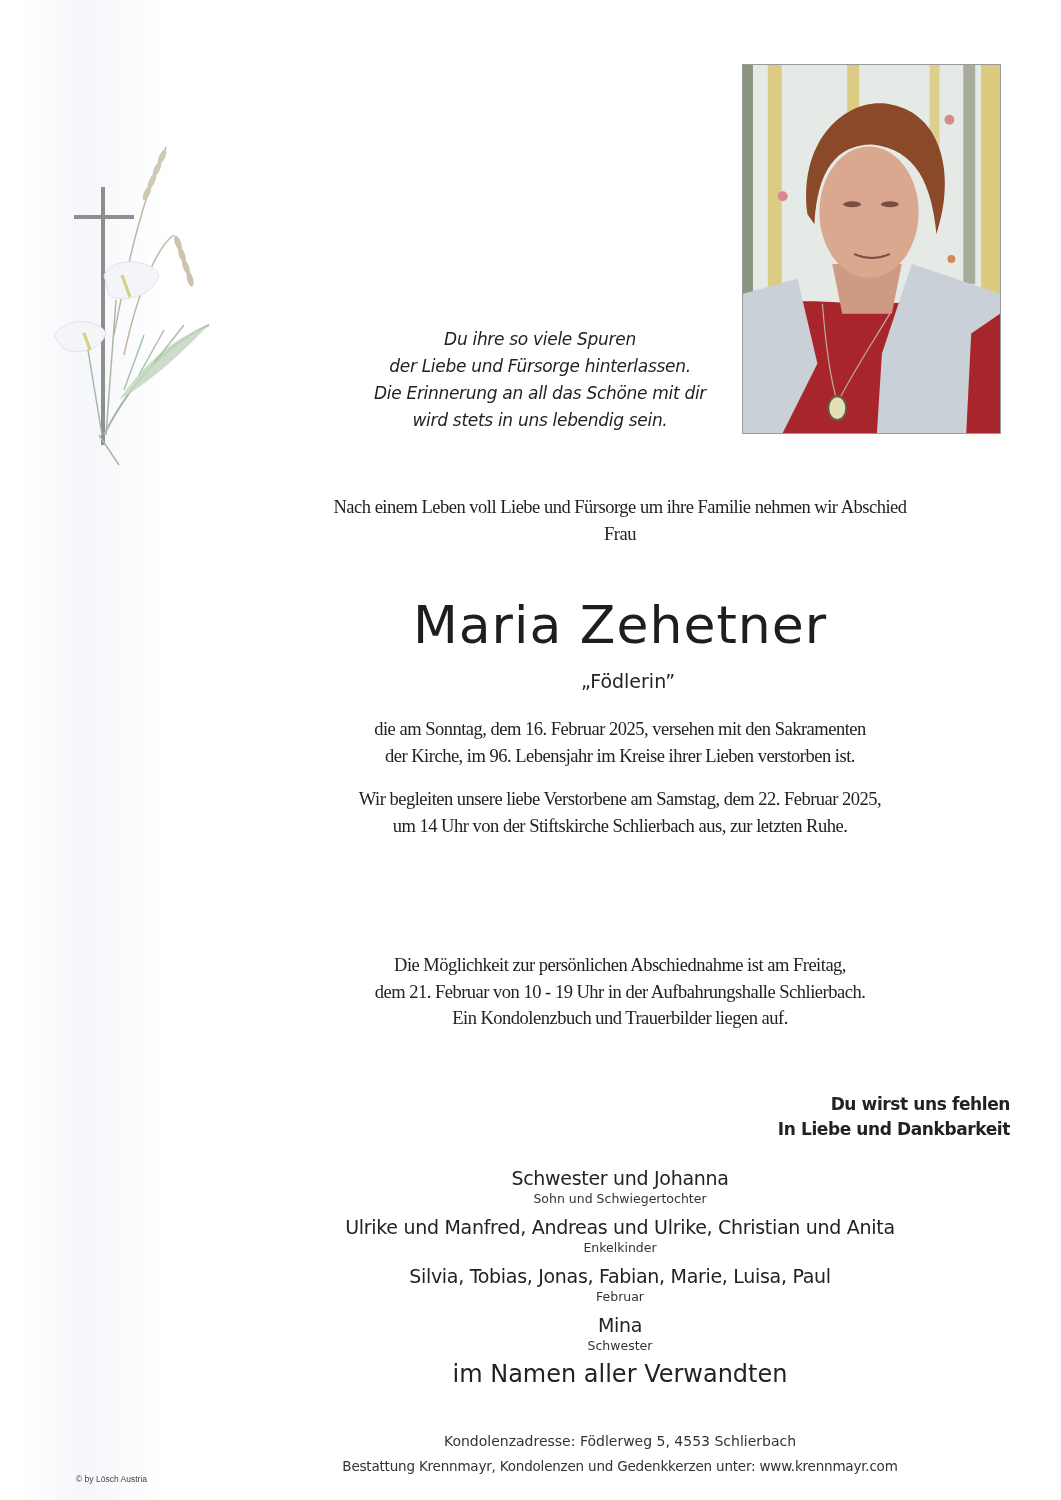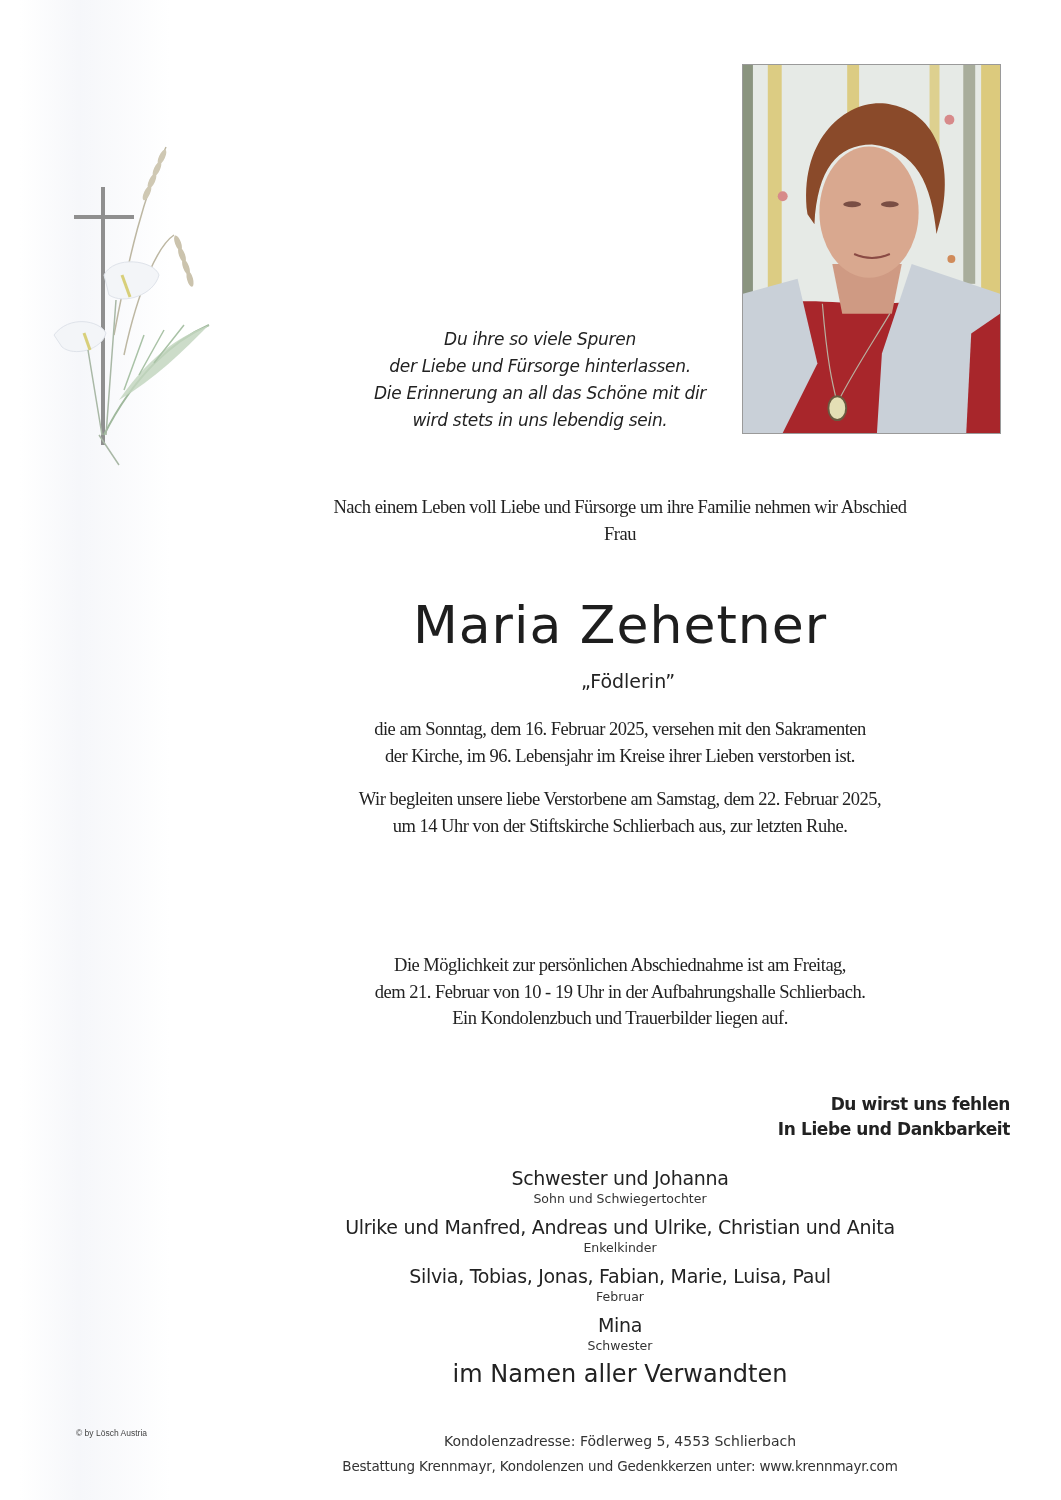--- a/index.html
+++ b/index.html
@@ -36,21 +36,21 @@
   .mourners { position: absolute; left: 230px; width: 780px; top: 1165px; text-align: center;
               font-family: "DejaVu Sans", sans-serif; color: #222; }
   .mourner { margin-bottom: 7px; }
   .m-name { font-size: 19px; line-height: 26px; letter-spacing: -0.3px; white-space: nowrap; }
   .m-rel { font-size: 12.5px; line-height: 16px; color: #333; }
   .behalf { font-size: 24px; line-height: 26px; margin-top: 3px; }
   .address { position: absolute; left: 230px; width: 780px; top: 1413px; text-align: center;
              font-family: "DejaVu Sans", sans-serif; font-size: 14px; color: #333; margin-top: 20px; }
   .footer { position: absolute; left: 230px; width: 780px; top: 1458px; text-align: center;
             font-family: "DejaVu Sans", sans-serif; font-size: 13.5px; color: #333; letter-spacing: -0.2px; }
-  .copyright { position: absolute; left: 76px; top: 1428px; font-family: "Liberation Sans", sans-serif;
+  .copyright { position: absolute; left: 76px; top: 1474px; font-family: "Liberation Sans", sans-serif;
                font-size: 8.5px; color: #444; }
 </style>
 </head>
 <body>
 
 <div class="page">
   <div class="side-tint"></div>
 
   <div class="ornament">
     <svg viewBox="0 0 180 335" width="180" height="335">

